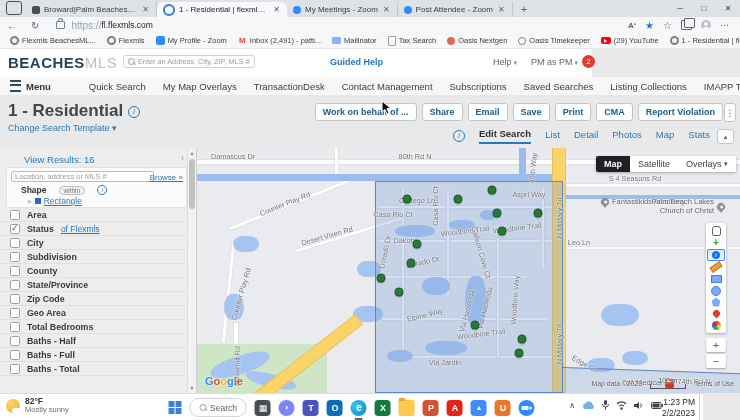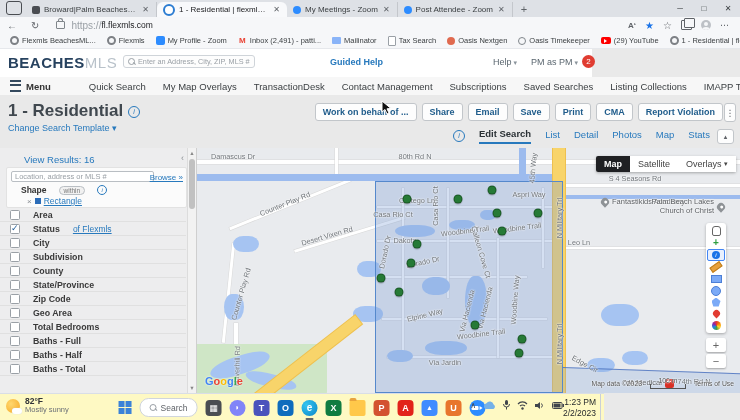--- a/index.html
+++ b/index.html
@@ -93,21 +93,21 @@
   #loc-input{position:absolute;left:4px;top:3px;width:143px;height:11px;background:#fff;border:1px solid #b9bec3;border-radius:2px;font-size:7.5px;color:#9aa0a6;display:flex;align-items:center;padding:0 3px;box-sizing:border-box;white-space:nowrap;overflow:hidden;}
   #browse-link{position:absolute;right:3px;top:5px;font-size:8px;color:#2779bd;text-decoration:underline;}
   #shape-row{position:absolute;left:14px;top:17px;display:flex;align-items:center;gap:12px;}
   #shape-lb{font-size:8.5px;font-weight:bold;color:#333;}
   #shape-pill{font-size:6.5px;color:#777;border:1px solid #b9bec3;border-radius:5px;padding:0 4px;background:#f1f1f1;}
   #rect-row{position:absolute;left:20px;top:28px;display:flex;align-items:center;gap:3px;}
   .x-del{font-size:8px;color:#8a8f94;}
   .sq-blue{width:6px;height:6px;background:#2b6cb8;}
   #rect-link{font-size:8.5px;color:#2779bd;text-decoration:underline;}
   #filters{position:absolute;left:0;top:60px;width:186px;}
-  .f-row{display:flex;align-items:center;gap:13px;height:13px;border-bottom:1px solid #e0e0e0;padding-left:10px;}
+  .f-row{display:flex;align-items:center;gap:7px;height:13px;border-bottom:1px solid #e0e0e0;padding-left:10px;}
   .cbx{width:8px;height:8px;background:#fff;border:1px solid #9aa0a6;border-radius:1.5px;flex:none;position:relative;}
   .cbx.on::before{content:"\2713";position:absolute;left:0px;top:-2px;font-size:9px;color:#1f5c99;font-weight:bold;}
   .f-lb{font-size:8.8px;font-weight:bold;color:#3a3a3a;white-space:nowrap;}
   .f-qual{font-size:8.5px;color:#2779bd;text-decoration:underline;}
   #sb-scroll{position:absolute;right:0;top:0;width:9px;height:245px;background:#f2f2f2;border-left:1px solid #dcdcdc;box-sizing:border-box;}
   #sb-scroll .up,#sb-scroll .dn{position:absolute;left:0;width:8px;font-size:5.5px;color:#888;text-align:center;}
   #sb-scroll .up{top:2px;} #sb-scroll .dn{bottom:2px;}
   #sb-thumb{position:absolute;left:1px;top:11px;width:6px;height:50px;background:#c1c1c1;border-radius:3px;}
   
   #map{position:absolute;left:197px;top:148px;width:543px;height:245px;background:#e9ebee;overflow:hidden;}
@@ -142,21 +142,21 @@
   .ts-poly{width:9px;height:9px;background:#7baaf7;clip-path:polygon(50% 0,100% 38%,80% 100%,20% 100%,0 38%);}
   .ts-pin{width:7px;height:7px;background:#e23c32;border-radius:50% 50% 50% 0;transform:rotate(-45deg);}
   .ts-wheel{width:9px;height:9px;border-radius:50%;background:conic-gradient(#e53935,#fb8c00,#fdd835,#43a047,#1e88e5,#8e24aa,#e53935);}
   .zoom-btn{position:absolute;left:509px;width:20px;height:14px;background:#fff;border-radius:2px;box-shadow:0 1px 2px rgba(0,0,0,.3);color:#666;font-size:11px;display:flex;align-items:center;justify-content:center;z-index:5;}
   #google-logo{position:absolute;left:8px;bottom:6px;font-size:11px;font-weight:bold;z-index:5;text-shadow:0 0 2px #fff;}
   #attrib{position:absolute;right:6px;bottom:4px;display:flex;align-items:center;gap:8px;z-index:5;}
   .attr-txt{font-size:6.8px;color:#555;text-shadow:0 0 2px #fff,0 0 2px #fff;}
   #scalebar{display:flex;flex-direction:column;align-items:center;}
   #scale-line{width:34px;height:4px;border:1px solid #555;border-top:none;}
   
-  #taskbar{position:absolute;left:0;top:393px;width:604px;height:27px;background:#fef9c3;border-top:1px solid #d9dee6;}
+  #taskbar{position:absolute;left:0;top:393px;width:703px;height:27px;background:#ffffff;border-top:1px solid #d9dee6;}
   #weather{position:absolute;left:6px;top:3px;display:flex;align-items:center;gap:5px;}
   .sun{width:14px;height:14px;border-radius:50%;background:radial-gradient(circle at 35% 35%,#ffd76e,#f5a623);position:relative;}
   .sun::after{content:"";position:absolute;right:-2px;bottom:-1px;width:10px;height:6px;background:#fff;border-radius:6px;box-shadow:0 0 1px #c9d2de;}
   #w-temp{font-size:8.5px;color:#303338;font-weight:bold;line-height:1.1;}
   #w-cond{font-size:7.5px;color:#6a6f76;line-height:1.1;}
   #tb-center{position:absolute;left:50%;top:4px;transform:translateX(-50%);display:flex;align-items:center;gap:8px;}
   .win-logo{width:13px;height:13px;display:grid;grid-template-columns:6px 6px;grid-template-rows:6px 6px;gap:1px;}
   .win-logo i{background:#3b82d8;}
   #tb-search{height:17px;background:#fff;border:1px solid #d0d5dd;border-radius:9px;display:flex;align-items:center;gap:4px;padding:0 9px;}
   #tb-search span{font-size:8.5px;color:#5f6368;}
@@ -383,25 +383,25 @@
       <div class="f-row">
         <span class="cbx"></span>
         <span class="f-lb">Geo Area</span>
       </div>
       <div class="f-row">
         <span class="cbx"></span>
         <span class="f-lb">Total Bedrooms</span>
       </div>
       <div class="f-row">
         <span class="cbx"></span>
+        <span class="f-lb">Baths - Half</span>
+      </div>
+      <div class="f-row">
+        <span class="cbx"></span>
         <span class="f-lb">Baths - Full</span>
-      </div>
-      <div class="f-row">
-        <span class="cbx"></span>
-        <span class="f-lb">Baths - Half</span>
       </div>
       <div class="f-row">
         <span class="cbx"></span>
         <span class="f-lb">Baths - Total</span>
       </div>
     </div>
   <div id="sb-scroll">
     <span class="up">▲</span>
     <span class="dn">▼</span>
     <div id="sb-thumb"></div>

